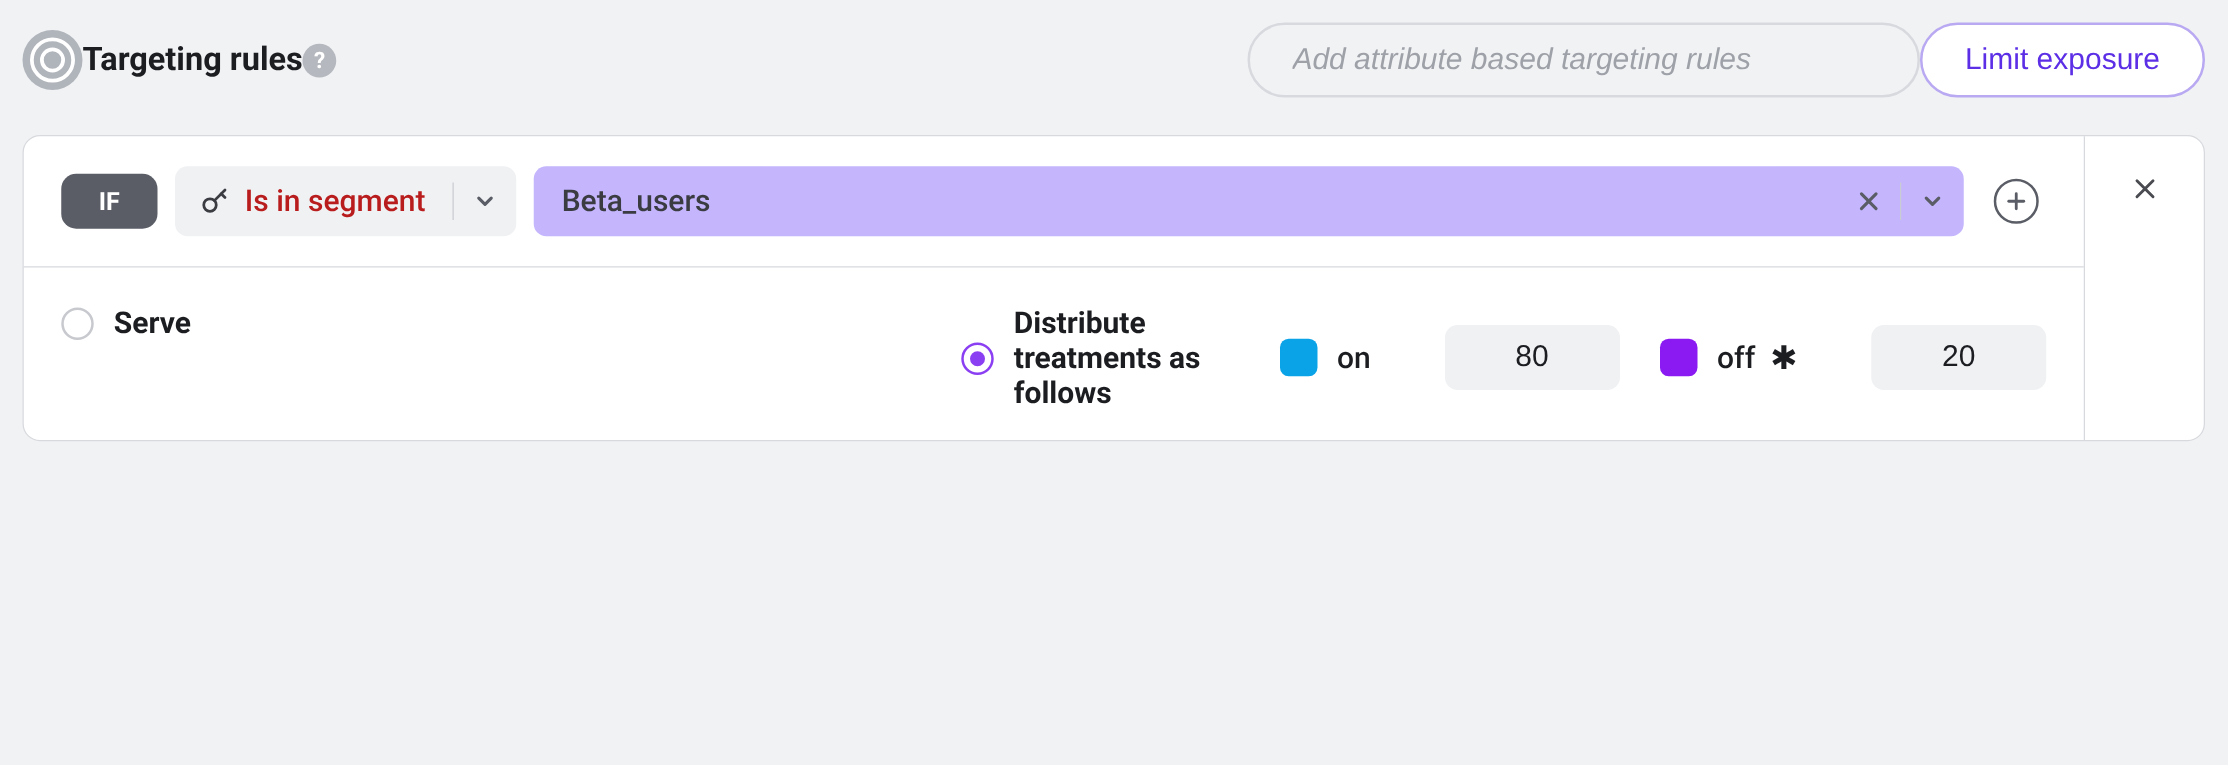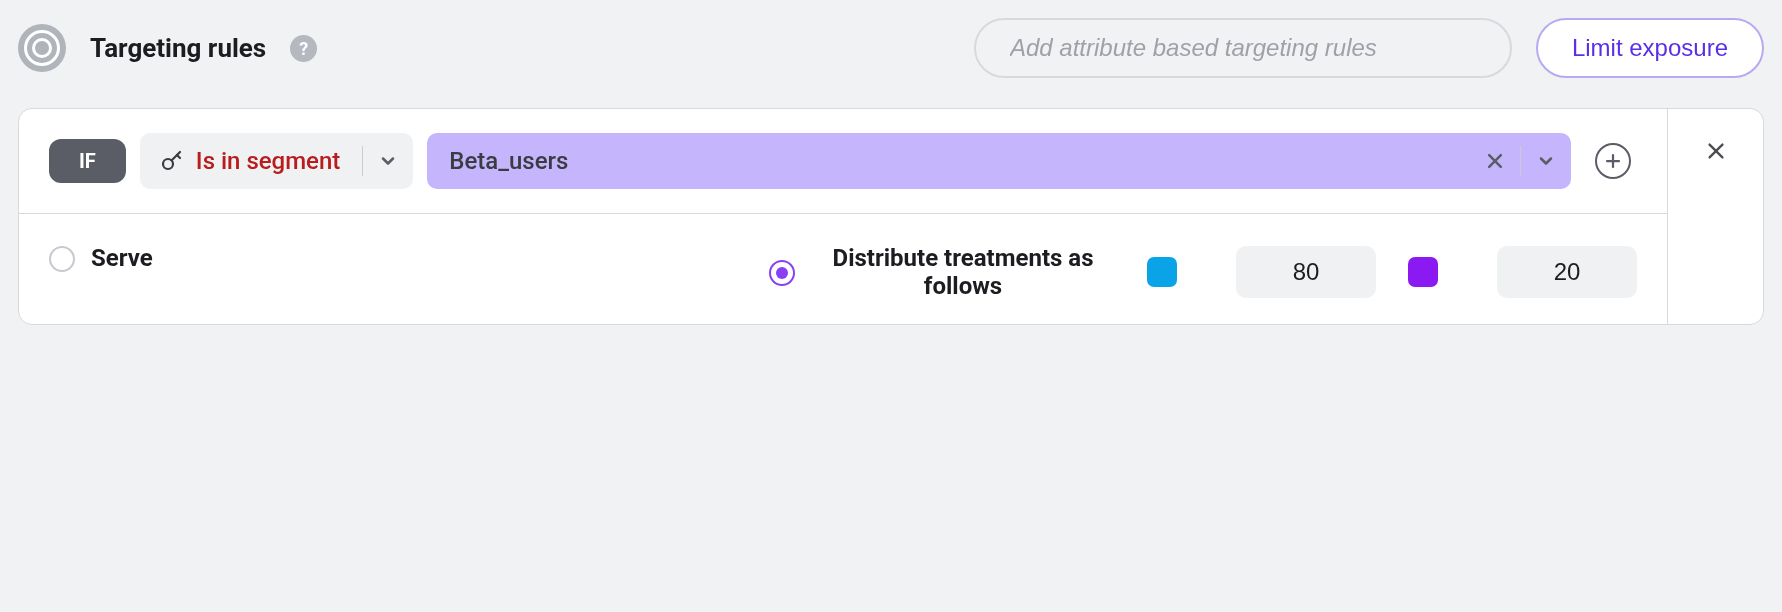--- a/index.html
+++ b/index.html
@@ -7,21 +7,21 @@
     font-family: -apple-system, BlinkMacSystemFont, "Segoe UI", Roboto, Helvetica, Arial, sans-serif;
     background: #f1f2f4;
     width: 1782px;
     height: 612px;
     padding: 18px 18px 24px 18px;
     color: #1c1d21;
   }
   .header-row {
     display: flex;
     align-items: center;
-    gap: 24px;
+    gap: 0;
     margin-bottom: 30px;
   }
   .targeting-icon-circle {
     width: 48px; height: 48px;
     border-radius: 50%;
     background: #b0b4bb;
     position: relative;
     flex-shrink: 0;
   }
   .targeting-icon-circle::before {
@@ -215,21 +215,20 @@
   .radio-checked { border-color: #8b3ff2; }
   .radio-dot {
     width: 12px; height: 12px;
     border-radius: 50%;
     background: #8b3ff2;
   }
   .serve-label {
     font-size: 24px;
     font-weight: 700;
     color: #1c1d21;
-    text-align: center;
   }
   .serve-right {
     flex: 1;
     display: flex;
     flex-direction: row;
     gap: 30px;
   }
   .dist-header {
     display: flex;
     align-items: center;
@@ -341,25 +340,32 @@
       <div class="serve-right">
         <div class="dist-header">
           <div class="radio-outer radio-checked">
             <div class="radio-dot"></div>
           </div>
           <div class="serve-label">Distribute treatments as follows</div>
         </div>
 
         <div class="treatment-row">
           <div class="swatch" style="background:#0aa3e8"></div>
+          <div class="treat-label">
+            <span>on</span>
+          </div>
           <input class="value-box" value="80" style="">
         </div>
 
         <div class="treatment-row">
           <div class="swatch" style="background:#8b1af2"></div>
+          <div class="treat-label">
+            <span>off</span>
+            <span class="asterisk">✱</span>
+          </div>
           <input class="value-box" value="20" style="">
         </div>
       </div>
     </div>
 
   </div>
   <div class="rule-close-col">
     <div class="close-x">
       <svg width="22" height="22" viewBox="0 0 24 24" fill="none" stroke="currentColor" stroke-width="2.5" stroke-linecap="round" stroke-linejoin="round">
           <line x1="5" y1="5" x2="19" y2="19"></line>

